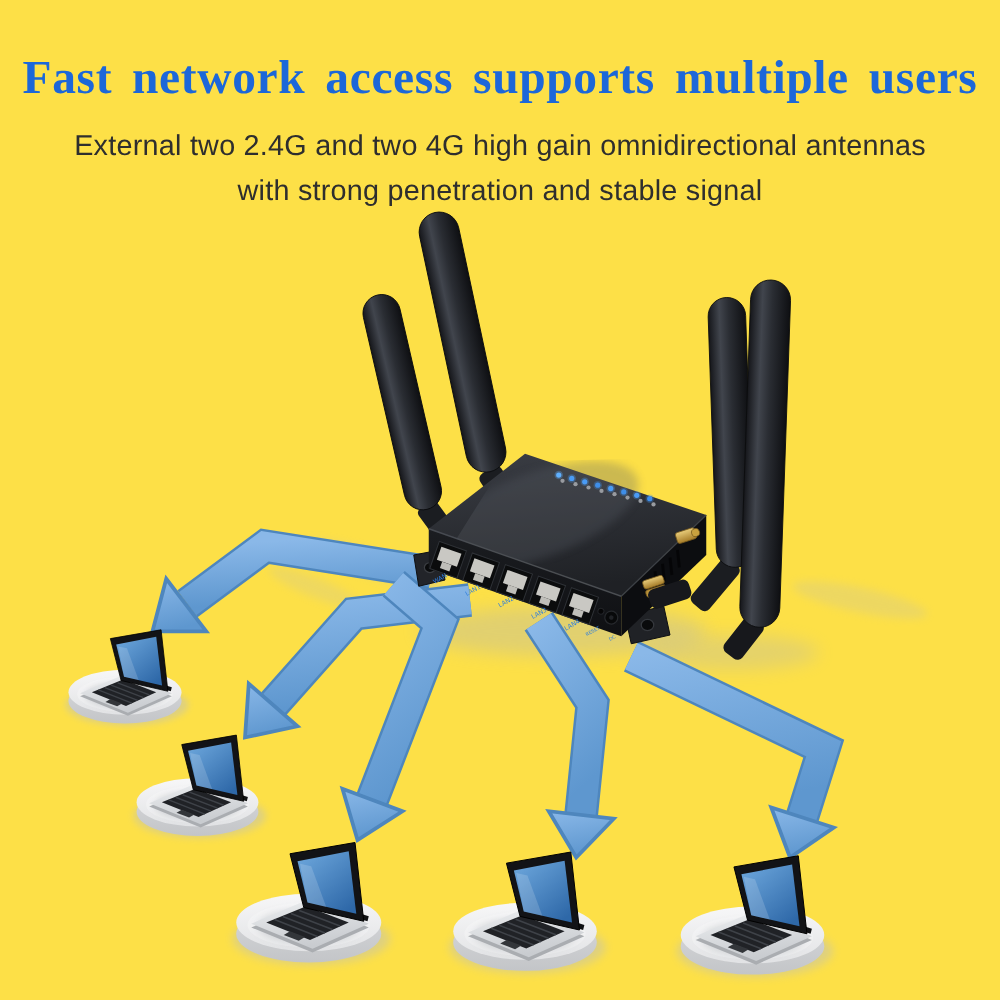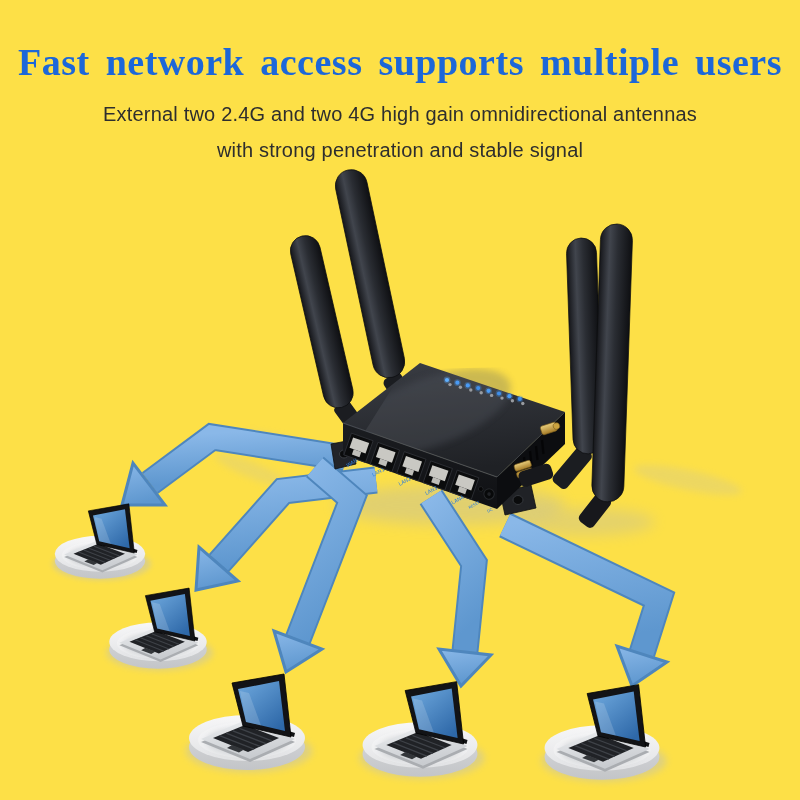--- a/index.html
+++ b/index.html
@@ -2,21 +2,21 @@
 <html><head>
 <meta charset="utf-8">
 <style>
   html,body{margin:0;padding:0;background:#ffffff;}
   .stage{position:relative;width:800px;height:800px;background:#fde047;overflow:hidden;
          font-family:"Liberation Sans",sans-serif;}
   .title{position:absolute;top:40px;left:0;width:800px;text-align:center;margin:0;
          font-family:"Liberation Serif",serif;font-weight:bold;font-size:38px;
          color:#1c67d9;letter-spacing:.5px;word-spacing:6px;white-space:nowrap;}
   .sub{position:absolute;left:0;width:800px;text-align:center;margin:0;
-       font-family:"Liberation Sans",sans-serif;font-size:20px;color:#2e2e2e;
+       font-family:"Liberation Sans",sans-serif;font-size:23px;color:#2e2e2e;
        letter-spacing:.2px;white-space:nowrap;}
   .sub1{top:103px;}
   .sub2{top:139px;}
   svg{position:absolute;left:0;top:0;}
   .plbl{font-family:"DejaVu Sans",sans-serif;font-size:5px;fill:#2f7edd;}
   .plbl2{font-family:"DejaVu Sans",sans-serif;font-size:3.8px;fill:#2f7edd;}
 </style>
 </head>
 <body>
 

